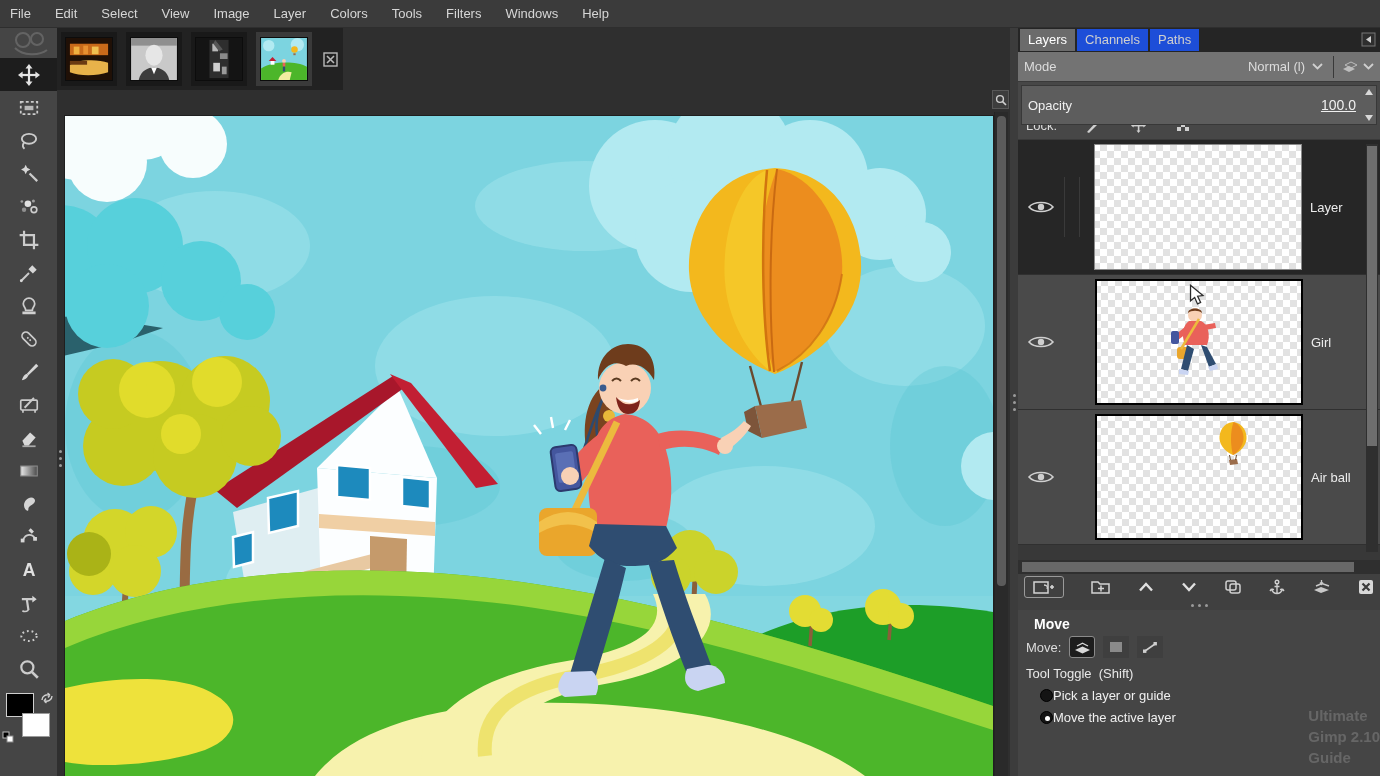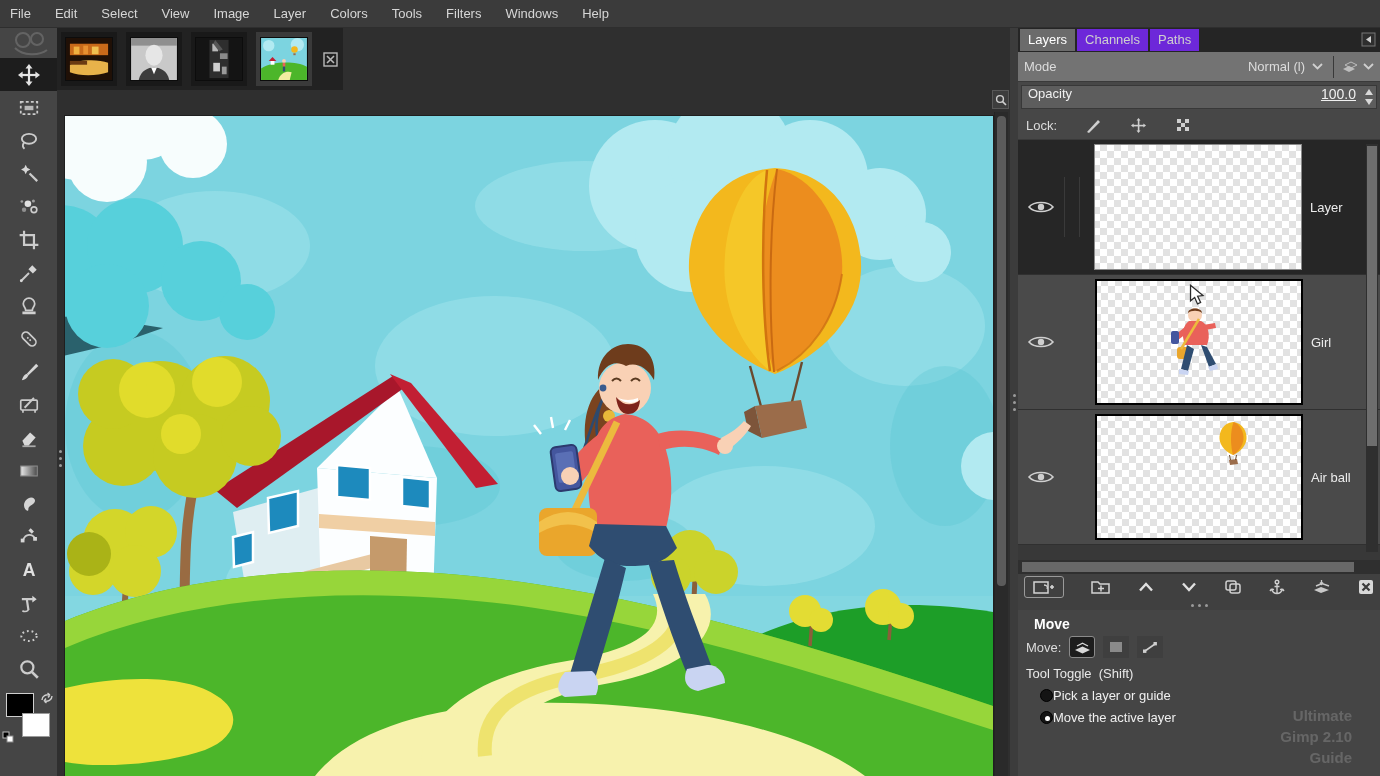--- a/index.html
+++ b/index.html
@@ -35,29 +35,29 @@
   .vthumb{position:absolute;left:2px;right:2px;top:4px;height:470px;background:#5b5b5b;border-radius:4px;}
   .navbtn{position:absolute;right:1px;top:62px;width:17px;height:19px;background:#3d3d3d;border:1px solid #585858;display:flex;align-items:center;justify-content:center;}
   .lsplit{position:absolute;left:0;top:400px;width:7px;height:60px;display:flex;flex-direction:column;align-items:center;justify-content:center;gap:4px;}
 
   
   .rdivider{position:absolute;top:28px;left:1010px;width:8px;bottom:0;background:#3c3c3c;display:flex;flex-direction:column;align-items:center;justify-content:center;gap:4px;}
 
   
   .rpanel{position:absolute;top:28px;left:1018px;width:362px;bottom:0;background:#454545;}
   .docktabs{height:24px;background:#252525;display:flex;align-items:center;gap:2px;padding:0 2px;position:relative;}
-  .docktab{font-size:13px;padding:3px 8px 4px;background:#6d28d9;color:#cfcfcf;}
+  .docktab{font-size:13px;padding:3px 8px 4px;background:#1d4ed8;color:#cfcfcf;}
   .docktab.active{background:#6b6b6b;color:#fff;}
   .tabmenu{position:absolute;right:4px;top:4px;}
   .moderow{height:30px;display:flex;align-items:center;padding:0 6px;background:#737373;border-bottom:1px solid #3a3a3a;}
   .moderow .lbl{font-size:13px;}
   .modeval{margin-left:auto;font-size:13px;display:flex;align-items:center;gap:7px;}
   .modeswitch{margin-left:10px;border-left:1px solid #393939;padding-left:8px;display:flex;align-items:center;gap:5px;height:22px;}
   .opacityrow{height:30px;padding:3px 3px;background:#474747;}
-  .slider{position:relative;height:24px;background:#5d5d5d;border:1px solid #383838;display:flex;padding:0 6px;}
+  .slider{position:relative;height:40px;background:#5d5d5d;border:1px solid #383838;display:flex;align-items:center;padding:0 6px;}
   .slider .lbl{font-size:13px;color:#f0f0f0;}
   .slider .val{margin-left:auto;font-size:14px;color:#f0f0f0;padding-right:14px;text-decoration:underline;}
   .spin{position:absolute;right:2px;top:2px;bottom:2px;display:flex;flex-direction:column;justify-content:space-between;}
   .lockrow{height:28px;display:flex;align-items:center;gap:28px;padding:0 8px;background:#474747;border-bottom:1px solid #3a3a3a;font-size:13px;}
   .layerlist{position:relative;height:420px;background:#383838;overflow:hidden;}
   .lrow{position:relative;height:135px;display:flex;align-items:center;border-bottom:1px solid #303030;background:#4a4a4a;}
   .lrow.selected{background:#262626;}
   .eyebox{width:46px;display:flex;justify-content:center;}
   .sep1,.sep2{width:1px;height:60px;background:#3a3a3a;margin-right:14px;}
   .thumb{width:208px;height:126px;background:repeating-conic-gradient(#e2e2e2 0% 25%, #ffffff 0% 50%) 50%/14px 14px;position:relative;flex:none;}
@@ -77,21 +77,21 @@
   .to-content{padding:4px 8px;}
   .to-title{font-size:14px;font-weight:bold;color:#fff;margin:2px 8px 4px;}
   .moveopt{display:flex;align-items:center;gap:8px;}
   .moveopt .lbl{font-size:13px;}
   .mbtn{width:26px;height:22px;display:flex;align-items:center;justify-content:center;background:#3f3f3f;}
   .mbtn.sel{background:#1d1d1d;border:1px solid #8a8a8a;border-radius:3px;}
   .ttoggle{font-size:13px;margin-top:8px;color:#e8e8e8;}
   .radio{display:flex;align-items:center;margin:7px 0 0 14px;font-size:13px;color:#efefef;}
   .rdot{width:13px;height:13px;border-radius:50%;background:#141414;border:1px solid #000;position:relative;flex:none;}
   .rdot.on::after{content:"";position:absolute;left:4px;top:4px;width:5px;height:5px;border-radius:50%;background:#fff;}
-  .watermark{position:absolute;right:28px;bottom:8px;text-align:right;font-size:15px;font-weight:bold;color:rgba(210,210,210,0.24);line-height:1.4;}
+  .watermark{position:absolute;right:0;bottom:8px;text-align:left;font-size:15px;font-weight:bold;color:rgba(210,210,210,0.24);line-height:1.4;}
   .cursor{position:absolute;left:170px;top:144px;pointer-events:none;}
 </style>
 </head>
 <body>
 
 <div class="app">
 
   <div class="menubar">
     <span>File</span>
     <span>Edit</span>

